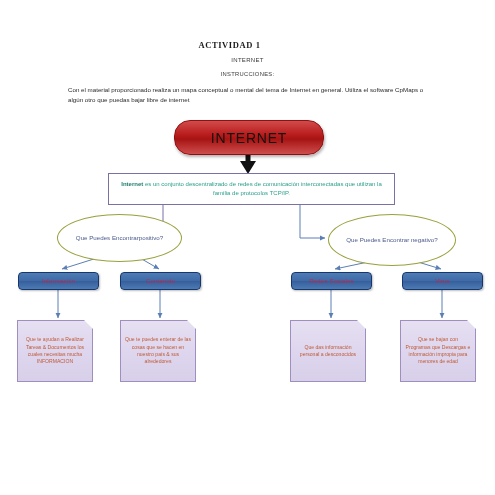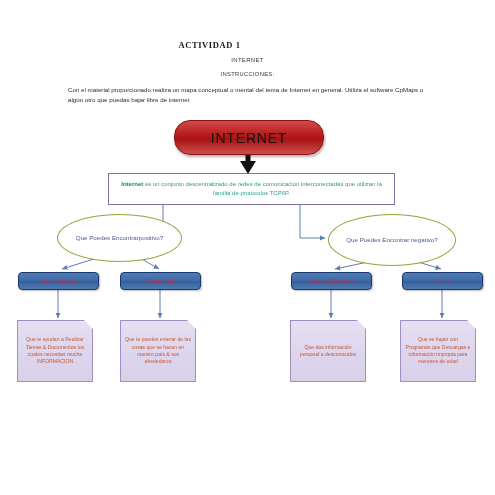--- a/index.html
+++ b/index.html
@@ -26,20 +26,21 @@
   #doc-title {
     position: absolute;
     left: 0; top: 40px;
     width: 419px;
     text-align: center;
     font-family: "Liberation Serif", serif;
     font-weight: bold;
     font-size: 8.5px;
     letter-spacing: 0.6px;
     color: #1a1a1a;
+    padding-left: 20px;
   }
   #doc-subtitle {
     position: absolute;
     left: 0; top: 57px;
     width: 495px;
     text-align: center;
     font-size: 6px;
     letter-spacing: 0.3px;
     color: #3a3a3a;
   }

